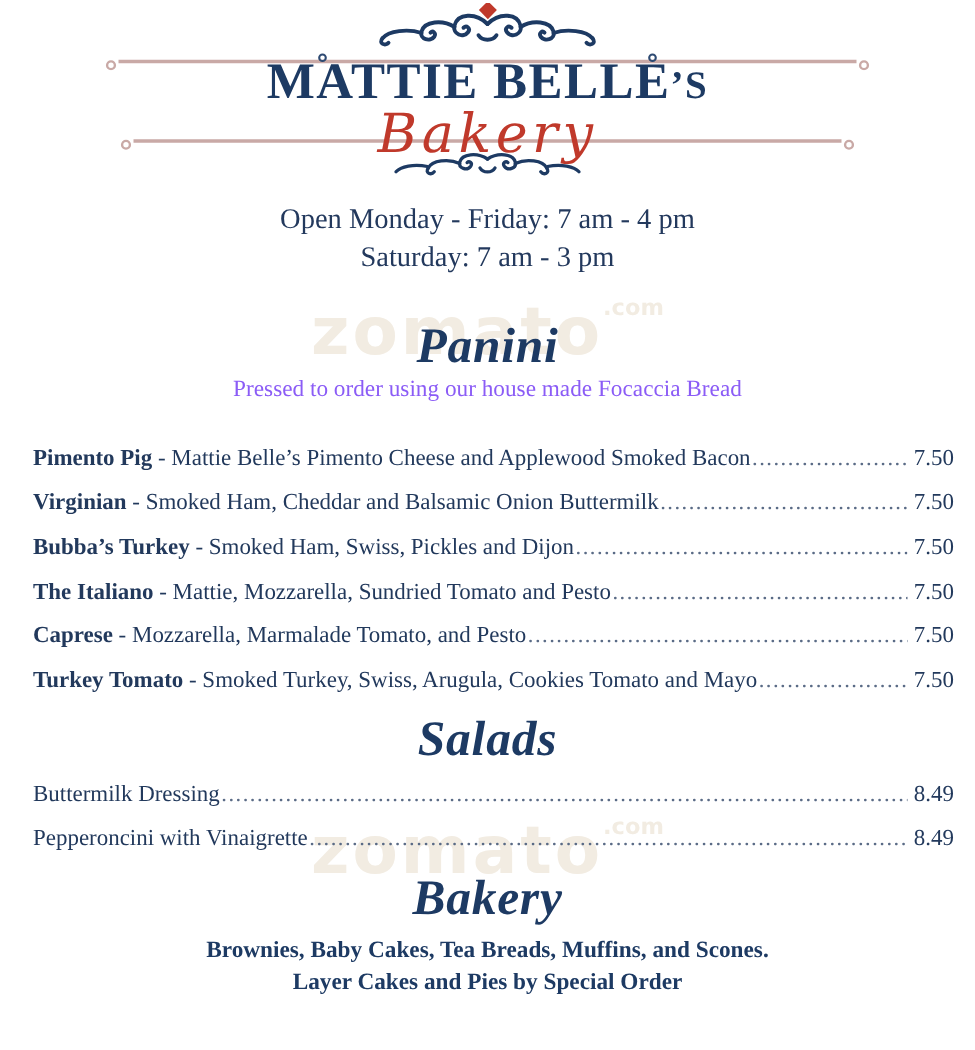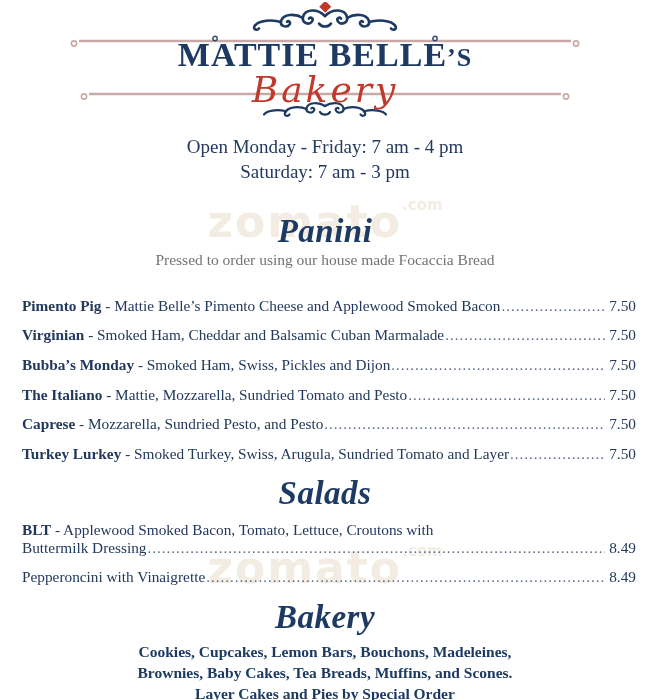--- a/index.html
+++ b/index.html
@@ -130,21 +130,21 @@
     text-align: center;
     font-weight: bold;
     font-style: italic;
     font-size: 33px;
     color: #1d3a63;
     letter-spacing: 0.5px;
   }
   .section-sub {
     text-align: center;
     font-size: 15.5px;
-    color: #737373;
+    color: #8b5cf6;
     margin-top: 1px;
   }
 
   
   .items {
     padding: 0 14px 0 22px;
   }
   .item {
     font-size: 15.3px;
     color: #22395c;
@@ -275,80 +275,78 @@
     <div class="items" style="margin-top:28px;">
       <div class="item">
         <div class="item-row">
           <span class="item-text"><span class="item-name">Pimento Pig</span><span> - Mattie Belle’s Pimento Cheese and Applewood Smoked Bacon</span></span>
           <span class="leader">................................................................................................................................</span>
           <span class="price">7.50</span>
         </div>
       </div>
       <div class="item">
         <div class="item-row">
-          <span class="item-text"><span class="item-name">Virginian</span><span> - Smoked Ham, Cheddar and Balsamic Cuban Marmalade</span></span>
-          <span class="leader">................................................................................................................................</span>
-          <span class="price">7.50</span>
-        </div>
-      </div>
-      <div class="item">
-        <div class="item-row">
-          <span class="item-text"><span class="item-name">Bubba’s Monday</span><span> - Smoked Ham, Swiss, Pickles and Dijon</span></span>
+          <span class="item-text"><span class="item-name">Virginian</span><span> - Smoked Ham, Cheddar and Balsamic Onion Buttermilk</span></span>
+          <span class="leader">................................................................................................................................</span>
+          <span class="price">7.50</span>
+        </div>
+      </div>
+      <div class="item">
+        <div class="item-row">
+          <span class="item-text"><span class="item-name">Bubba’s Turkey</span><span> - Smoked Ham, Swiss, Pickles and Dijon</span></span>
           <span class="leader">................................................................................................................................</span>
           <span class="price">7.50</span>
         </div>
       </div>
       <div class="item">
         <div class="item-row">
           <span class="item-text"><span class="item-name">The Italiano</span><span> - Mattie, Mozzarella, Sundried Tomato and Pesto</span></span>
           <span class="leader">................................................................................................................................</span>
           <span class="price">7.50</span>
         </div>
       </div>
       <div class="item">
         <div class="item-row">
-          <span class="item-text"><span class="item-name">Caprese</span><span> - Mozzarella, Sundried Pesto, and Pesto</span></span>
-          <span class="leader">................................................................................................................................</span>
-          <span class="price">7.50</span>
-        </div>
-      </div>
-      <div class="item">
-        <div class="item-row">
-          <span class="item-text"><span class="item-name">Turkey Lurkey</span><span> - Smoked Turkey, Swiss, Arugula, Sundried Tomato and Layer</span></span>
+          <span class="item-text"><span class="item-name">Caprese</span><span> - Mozzarella, Marmalade Tomato, and Pesto</span></span>
+          <span class="leader">................................................................................................................................</span>
+          <span class="price">7.50</span>
+        </div>
+      </div>
+      <div class="item">
+        <div class="item-row">
+          <span class="item-text"><span class="item-name">Turkey Tomato</span><span> - Smoked Turkey, Swiss, Arugula, Cookies Tomato and Mayo</span></span>
           <span class="leader">.........................................................................................................</span>
           <span class="price">7.50</span>
         </div>
       </div>
     </div>
   </div>
 
   <div style="margin-top:6px;">
     <div class="section-title">Salads</div>
 
     <div class="items" style="margin-top:9px;">
       <div class="item wrapped">
-        <div class="first-line"><span class="item-name">BLT</span><span> - Applewood Smoked Bacon, Tomato, Lettuce, Croutons with</span></div>
         <div class="item-row">
           <span class="item-text">Buttermilk Dressing</span>
           <span class="leader">................................................................................................................................</span>
           <span class="price">8.49</span>
         </div>
       </div>
       <div class="item wrapped">
         <div class="item-row">
           <span class="item-text">Pepperoncini with Vinaigrette</span>
           <span class="leader">................................................................................................................................</span>
           <span class="price">8.49</span>
         </div>
       </div>
     </div>
   </div>
 
   <div style="margin-top:12px;">
     <div class="section-title">Bakery</div>
     <div class="bakery-list" style="margin-top:6px;">
-      <div>Cookies, Cupcakes, Lemon Bars, Bouchons, Madeleines,</div>
       <div>Brownies, Baby Cakes, Tea Breads, Muffins, and Scones.</div>
       <div>Layer Cakes and Pies by Special Order</div>
     </div>
   </div>
 
 </div>
 
 </body></html>

